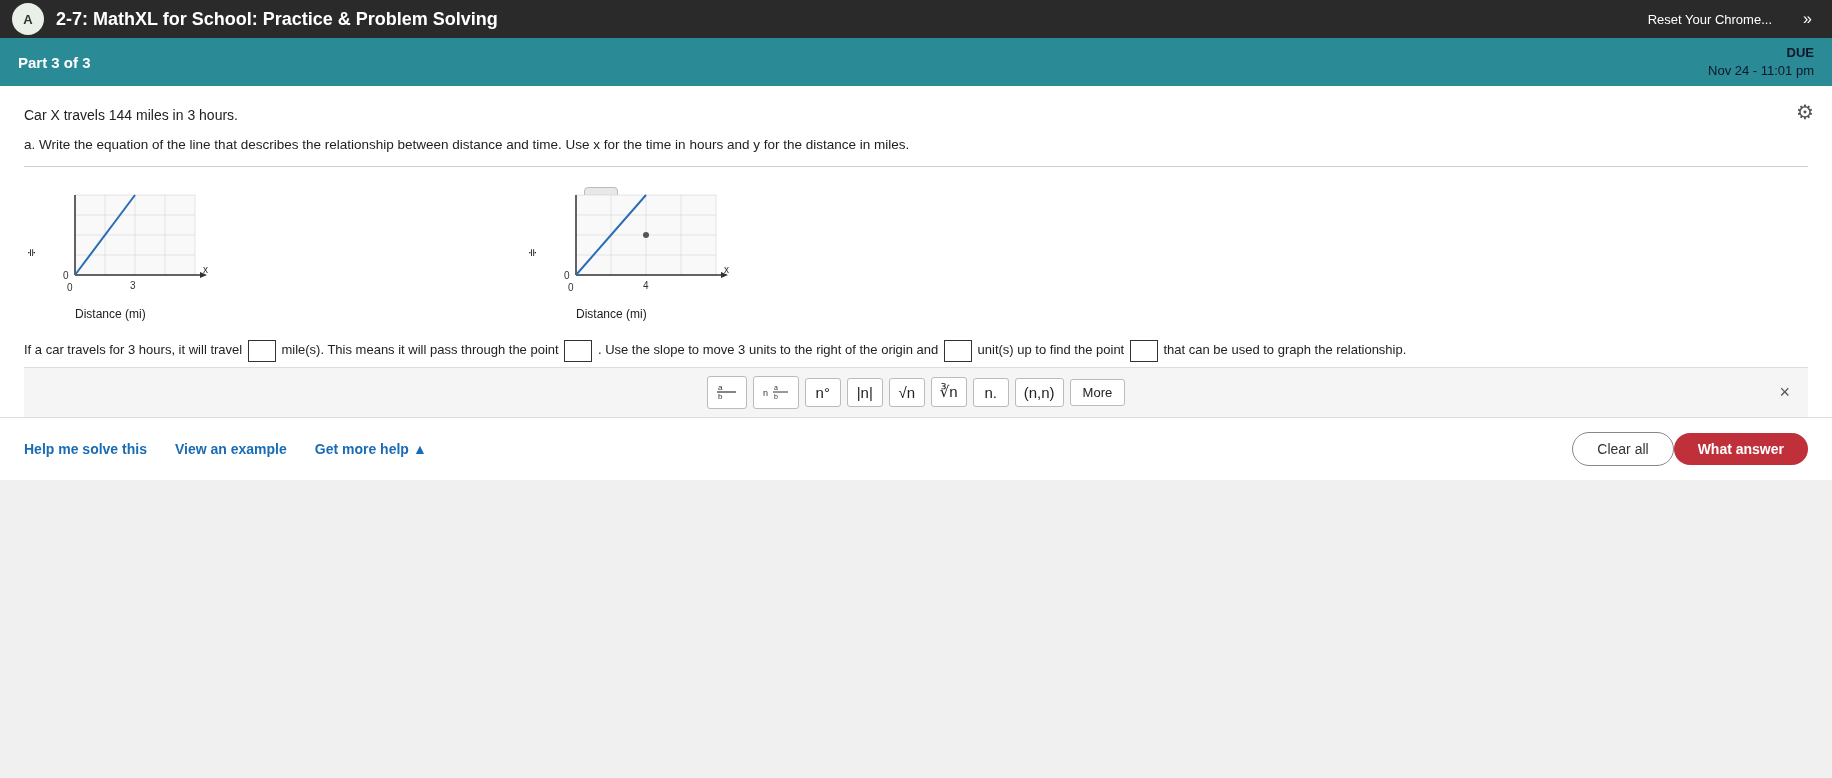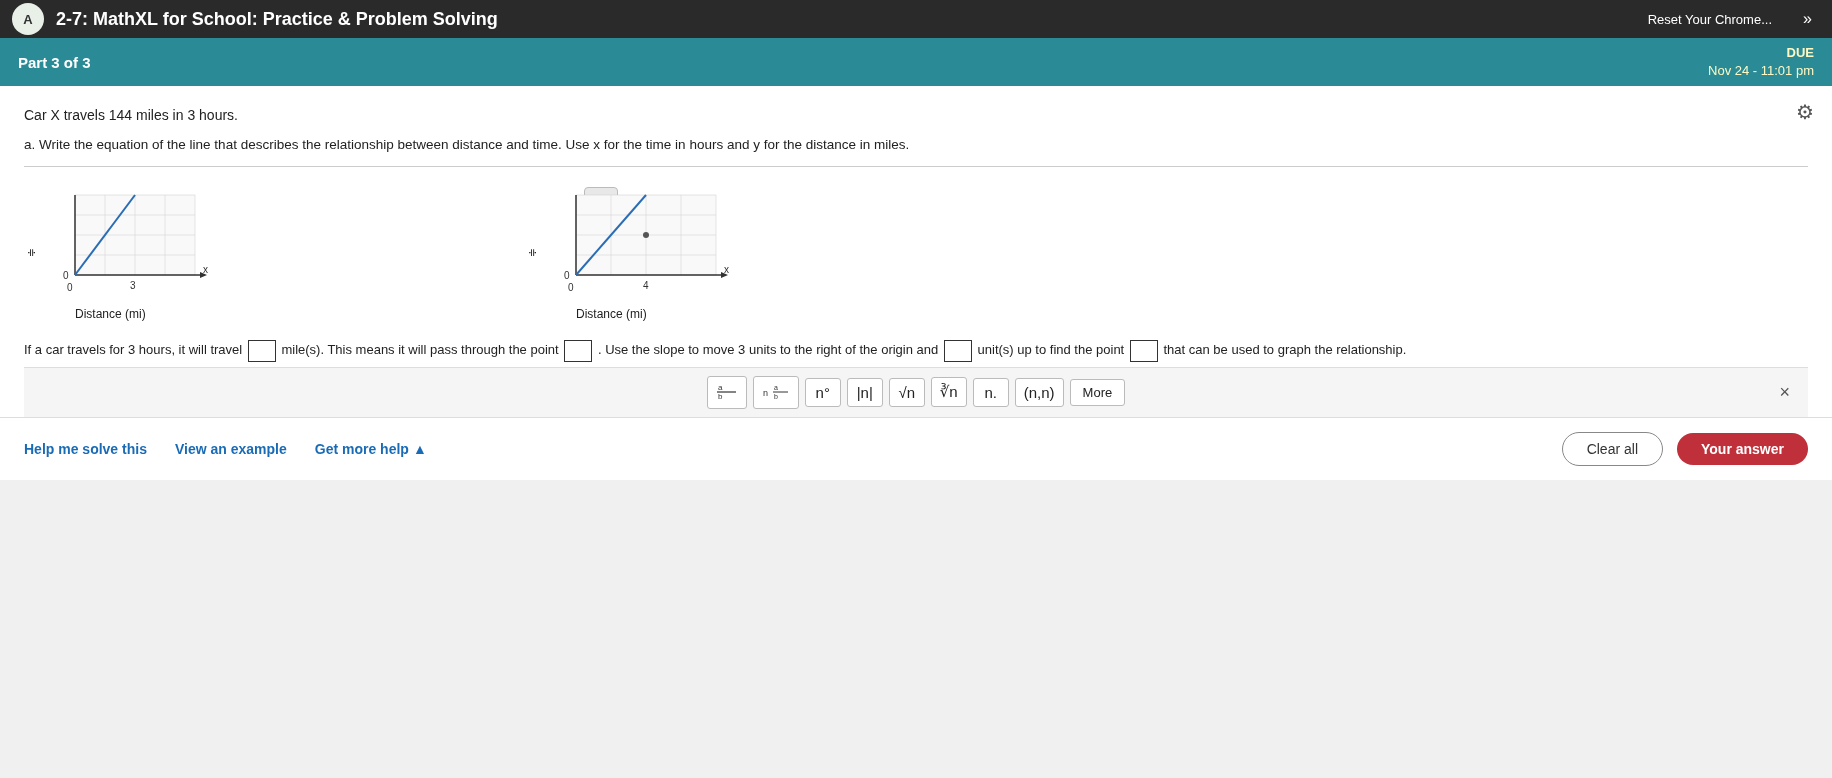--- a/index.html
+++ b/index.html
@@ -64,21 +64,21 @@
       justify-content: space-between;
       height: 48px;
     }
     .part-label {
       color: #fff;
       font-size: 15px;
       font-weight: 600;
     }
     .due-info {
       text-align: right;
-      color: #fef9c3;
+      color: #0f172a;
       font-size: 13px;
       line-height: 1.4;
     }
     .due-label { font-weight: 700; }
 
     
     .main-content {
       background: #fff;
       padding: 18px 24px 0 24px;
       position: relative;
@@ -265,21 +265,20 @@
       background: none;
       border: none;
       display: flex;
       align-items: center;
       gap: 4px;
     }
 
     .bottom-right-btns {
       margin-left: auto;
       display: flex;
-      gap: 14px;
       align-items: center;
     }
 
     .clear-all-btn {
       background: #fff;
       border: 1.5px solid #888;
       border-radius: 20px;
       padding: 8px 24px;
       font-size: 14px;
       cursor: pointer;
@@ -450,15 +449,15 @@
 
 <div class="bottom-bar">
   <button class="bottom-link">Help me solve this</button>
   <button class="bottom-link">View an example</button>
   <button class="get-more-help">
     <span>Get more help</span>
     <span>▲</span>
   </button>
   <div class="bottom-right-btns">
     <button class="clear-all-btn">Clear all</button>
-    <button class="check-answer-btn">Your answer</button>
+    <button class="check-answer-btn">What answer</button>
   </div>
 </div>
 
 </body></html>

